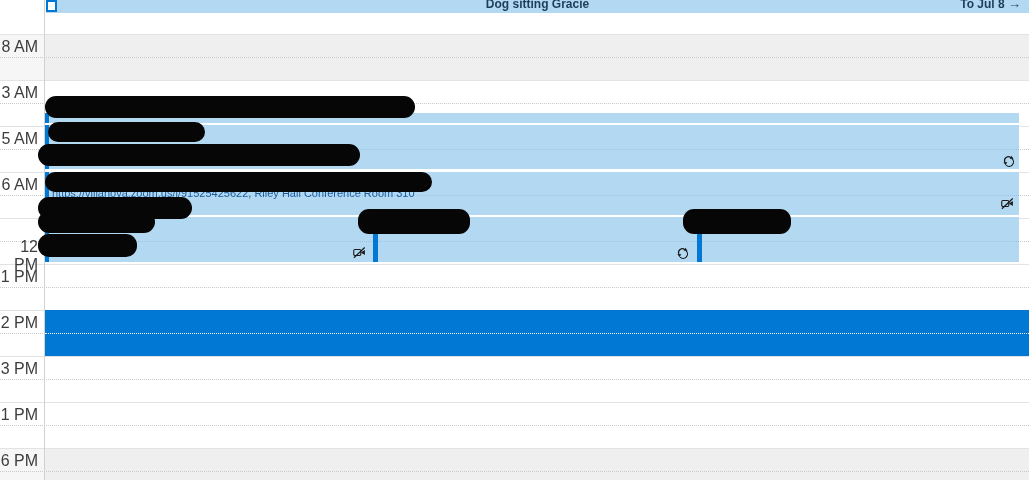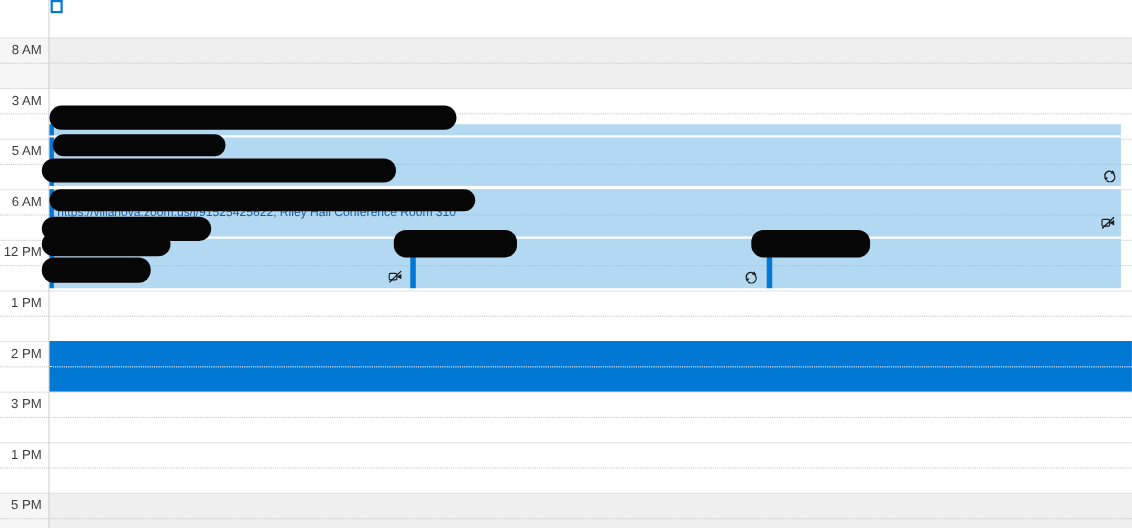--- a/index.html
+++ b/index.html
@@ -5,21 +5,21 @@
   html,body{margin:0;padding:0;background:#fff;}
   .canvas{position:relative;width:1029px;height:480px;background:#ffffff;
     font-family:"Liberation Sans",sans-serif;overflow:hidden;}
   
   .band{position:absolute;left:44px;width:985px;background:#efefef;}
   .band-gutter{position:absolute;left:0;width:44px;background:#f6f6f6;}
   
   .hline{position:absolute;left:0;width:1029px;height:0;border-top:1px solid #e3e3e3;}
   .dline{position:absolute;left:0;width:1029px;height:0;border-top:1px dotted #c9c9c9;}
   .gutter-line{position:absolute;left:44px;top:0;width:1px;height:480px;background:#d2d2d2;z-index:2;}
-  .tlabel{position:absolute;left:0;width:38px;text-align:right;font-size:12px;color:#3d3d3d;z-index:2;}
+  .tlabel{position:absolute;left:0;width:38px;text-align:right;font-size:16px;color:#3d3d3d;z-index:2;}
   
   .evt{position:absolute;left:45px;width:974px;background:#b3d8f1;border-left:4px solid #0078d4;
     box-sizing:border-box;z-index:3;}
   .evt-half{position:absolute;left:0;right:0;height:0;border-top:1px dotted #9bc4e4;}
   
   .evt-selected{position:absolute;left:45px;width:984px;background:#0078d4;z-index:3;}
   .evt-selected-half{position:absolute;left:0;right:0;height:0;border-top:1px dotted #ffffff;}
   
   .obar{position:absolute;width:5px;background:#0078d4;z-index:4;}
   
@@ -71,26 +71,26 @@
   <div class="dline" style="top:379px"></div>
   <div class="dline" style="top:425px"></div>
   <div class="dline" style="top:471px"></div>
 
   <div class="gutter-line"></div>
 
   <div class="tlabel" style="top:38px">8 AM</div>
   <div class="tlabel" style="top:84px">3 AM</div>
   <div class="tlabel" style="top:130px">5 AM</div>
   <div class="tlabel" style="top:176px">6 AM</div>
-  <div class="tlabel" style="top:222px">12 PM</div>
+  <div class="tlabel" style="top:238px">12 PM</div>
   <div class="tlabel" style="top:268px">1 PM</div>
   <div class="tlabel" style="top:314px">2 PM</div>
   <div class="tlabel" style="top:360px">3 PM</div>
   <div class="tlabel" style="top:406px">1 PM</div>
-  <div class="tlabel" style="top:452px">5 PM</div>
+  <div class="tlabel" style="top:452px">6 PM</div>
 
   <div class="evt" style="top:113px;height:10px;"></div>
 
   <div class="evt" style="top:125px;height:44px;">
     <div class="evt-half" style="top:24px"></div>
   </div>
 
   <div class="evt" style="top:172px;height:43px;">
     <div class="evt-half" style="top:23px"></div>
   </div>
@@ -142,15 +142,22 @@
   <div class="pill" style="left:45px;top:96px;width:370px;height:22px;"></div>
   <div class="pill" style="left:48px;top:122px;width:157px;height:20px;"></div>
   <div class="pill" style="left:38px;top:144px;width:322px;height:22px;"></div>
   <div class="pill" style="left:45px;top:172px;width:387px;height:20px;"></div>
   <div class="pill" style="left:38px;top:197px;width:154px;height:22px;"></div>
   <div class="pill" style="left:38px;top:211px;width:117px;height:22px;"></div>
   <div class="pill" style="left:38px;top:234px;width:99px;height:23px;"></div>
   <div class="pill" style="left:358px;top:209px;width:112px;height:25px;"></div>
   <div class="pill" style="left:683px;top:209px;width:108px;height:25px;"></div>
 
+  <div class="banner">
+    <div class="banner-title">Dog sitting Gracie</div>
+    <div class="banner-right">
+      <span>To Jul 8</span>
+      <span class="arrow">→</span>
+    </div>
+  </div>
   <div class="banner-handle"></div>
 
 </div>
 
 </body></html>

